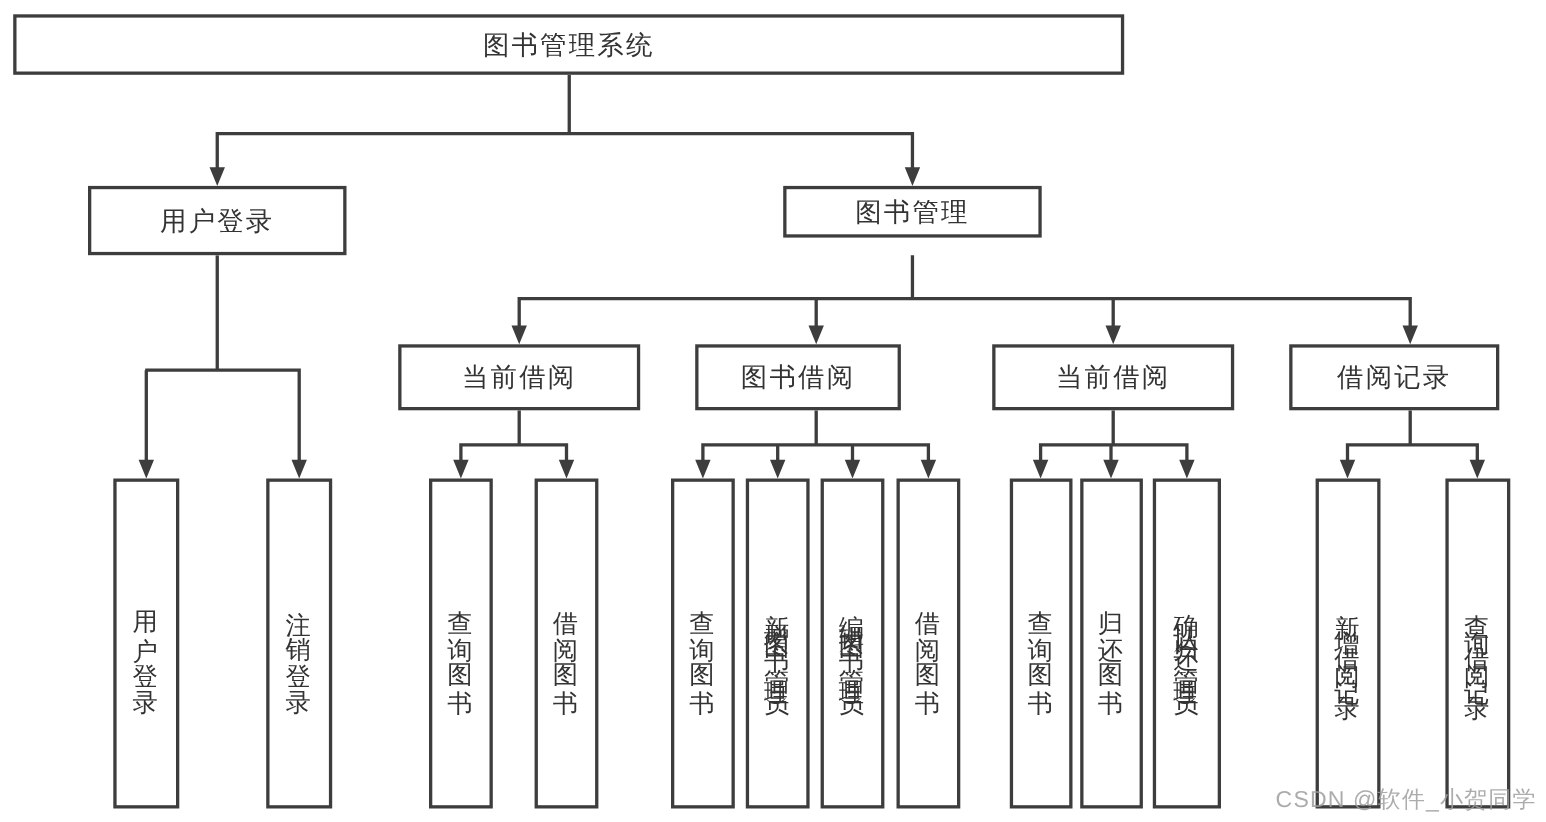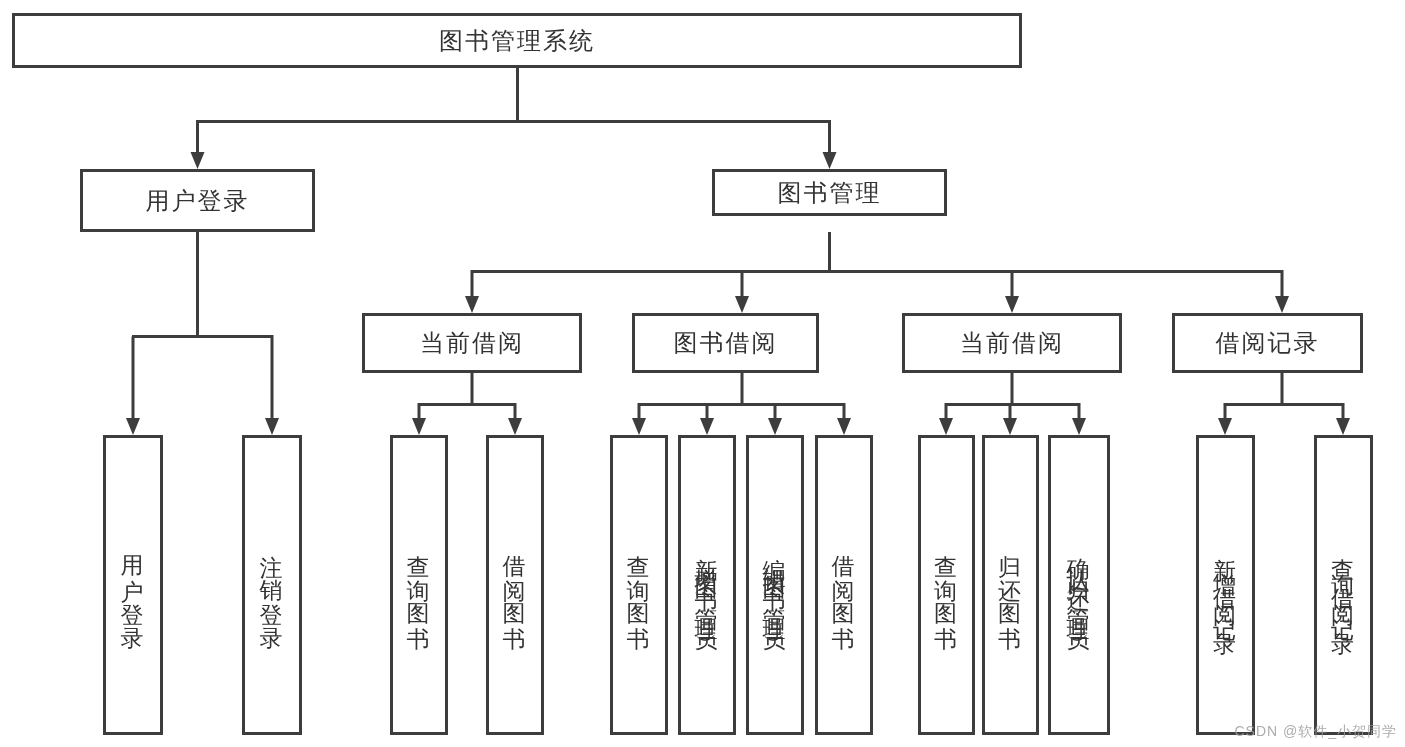--- a/index.html
+++ b/index.html
@@ -43,21 +43,21 @@
     font-size: 23px;
     white-space: normal;
   }
   .ls4 { letter-spacing: 24px; }
   .ls6 { letter-spacing: 15px; }
   .ls8 { letter-spacing: 10px; }
   .watermark {
     position: absolute;
     right: 8px;
     bottom: 6px;
-    font-size: 14px;
+    font-size: 21px;
     color: #9e9e9e;
     opacity: 0.85;
     z-index: 5;
     letter-spacing: 1px;
   }
 </style>
 </head>
 <body>
 
 <div class="canvas">

